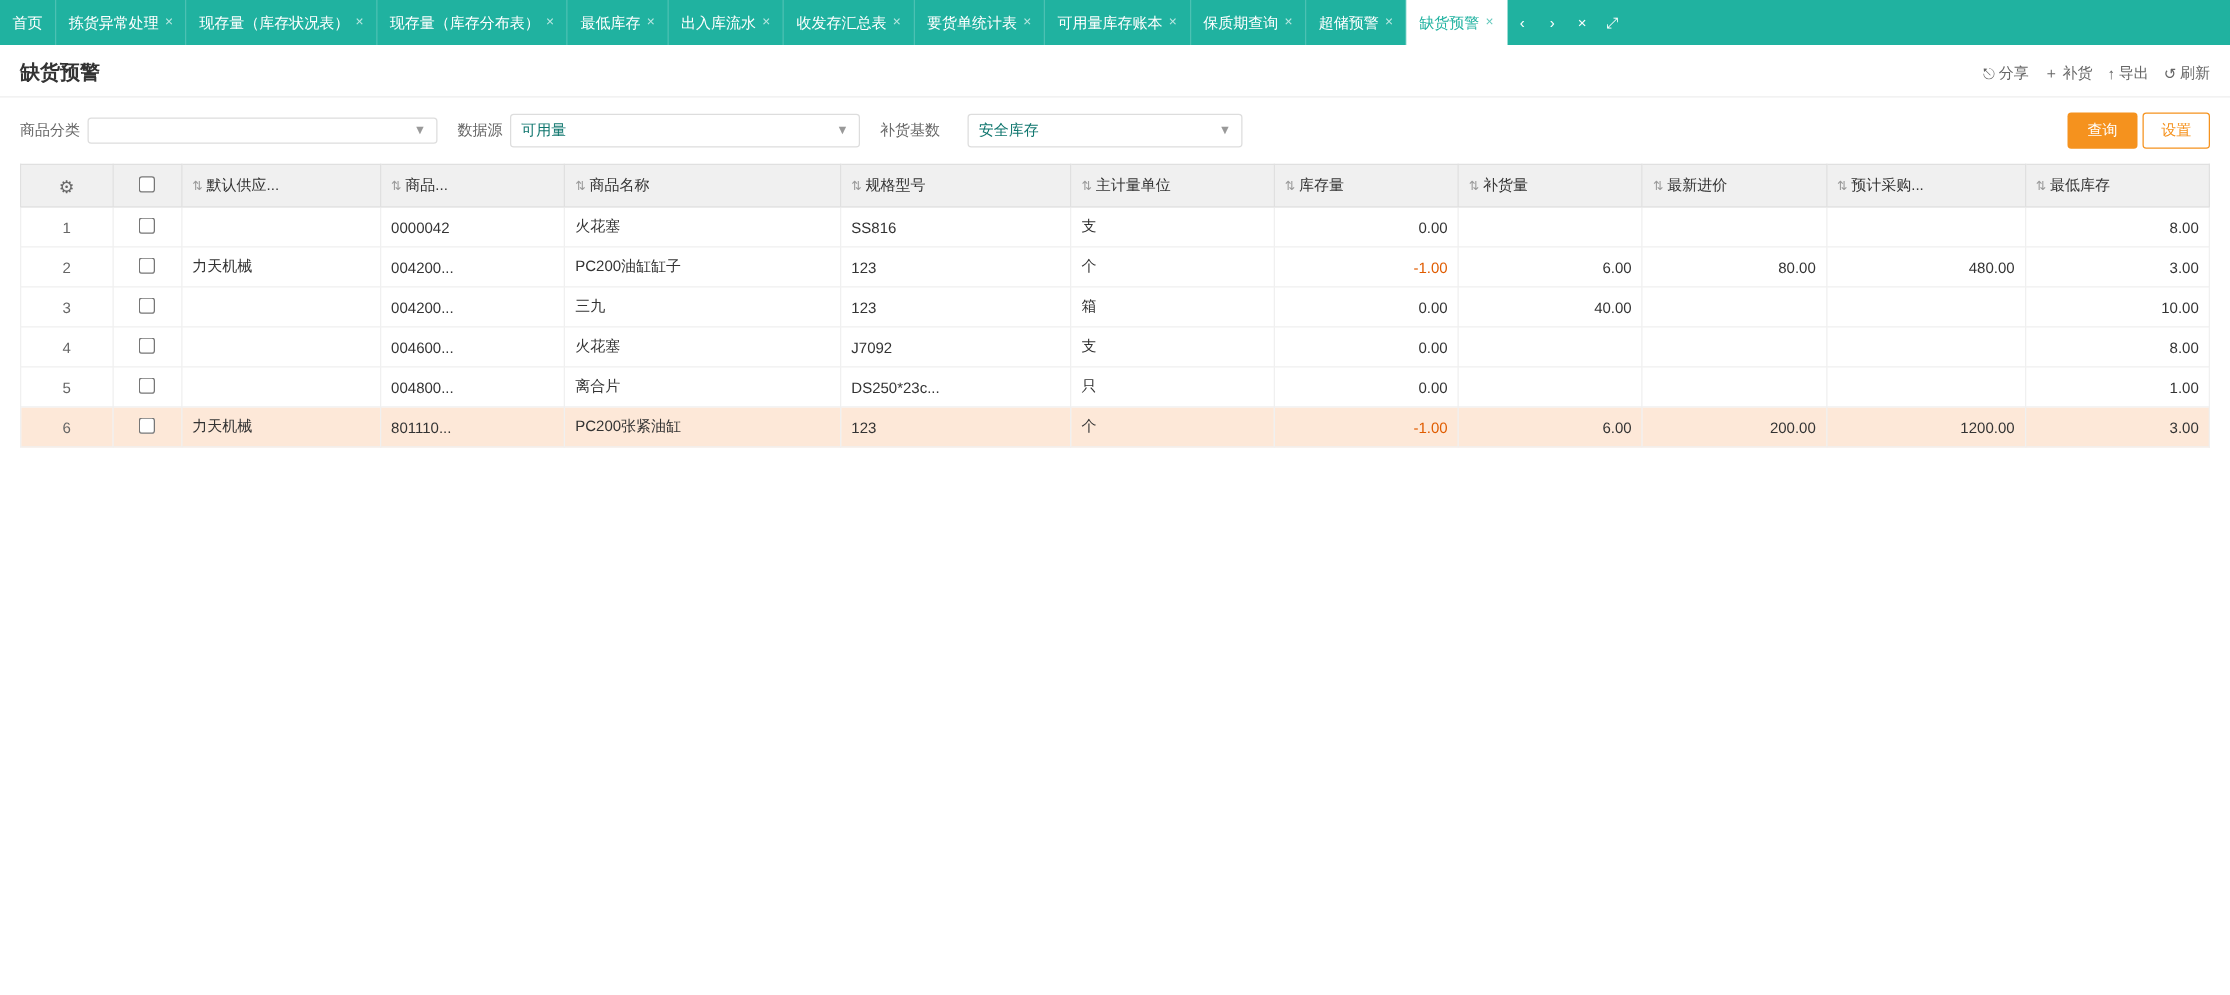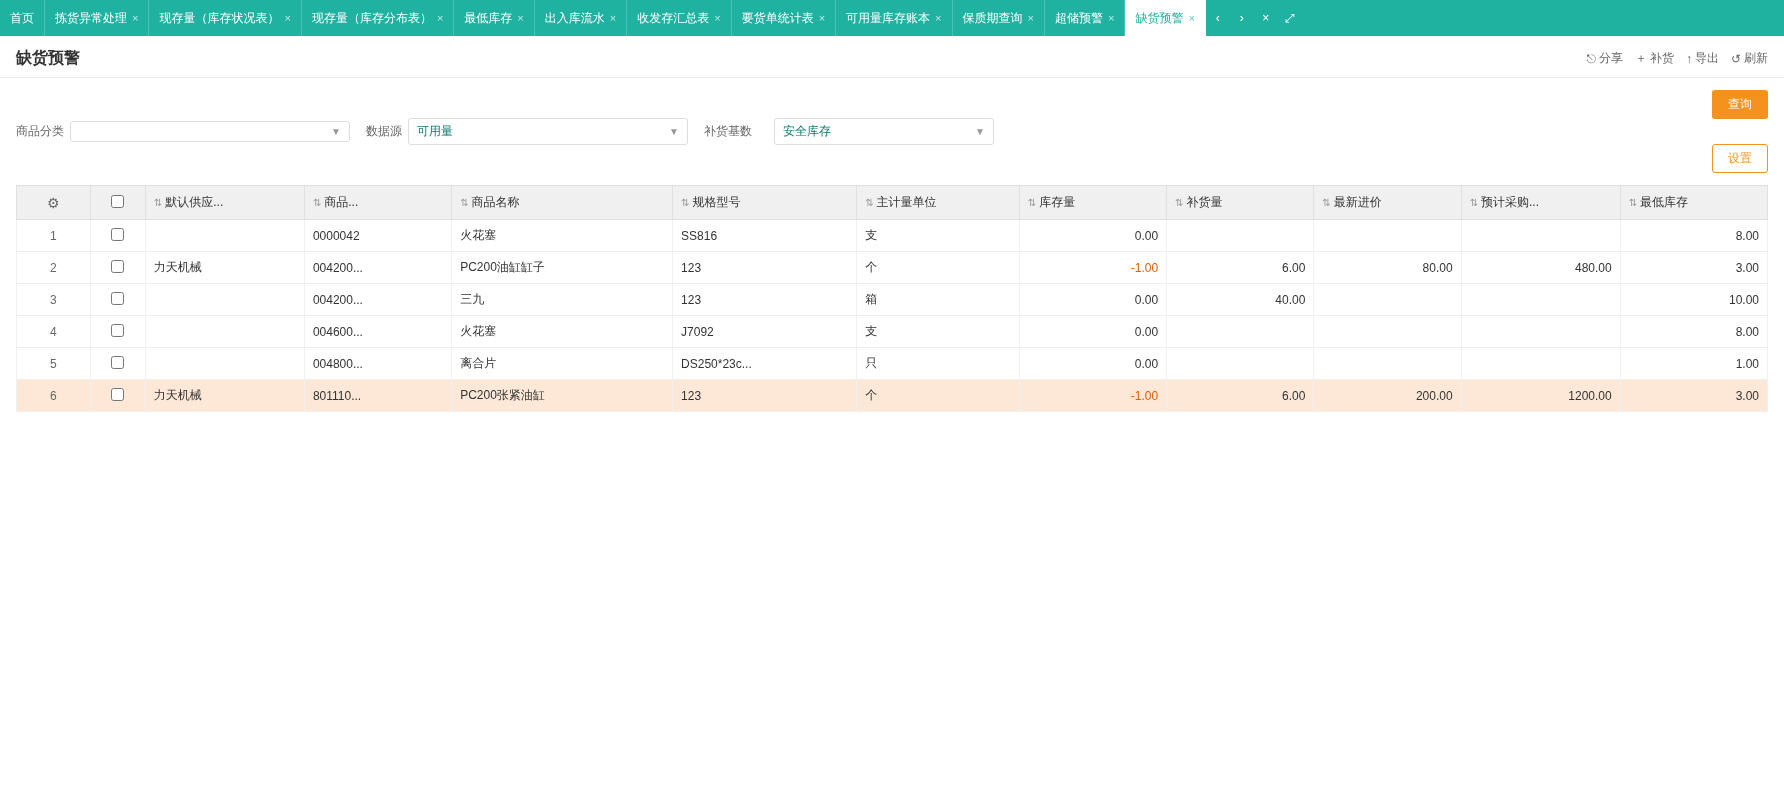--- a/index.html
+++ b/index.html
@@ -124,25 +124,24 @@
       font-size: 12px;
     }
     .btn-settings {
       background: #fff;
       color: #f5921e;
       border: 1px solid #f5921e;
       border-radius: 3px;
       padding: 5px 14px;
       cursor: pointer;
       font-size: 12px;
-      margin-top: 21px;
     }
     .filter-actions {
       display: flex;
-      flex-direction: column;
+      flex-direction: row;
       gap: 4px;
       margin-left: auto;
       padding-left: 40px;
     }
 
     
     .table-container {
       padding: 0 16px;
     }
     table {

